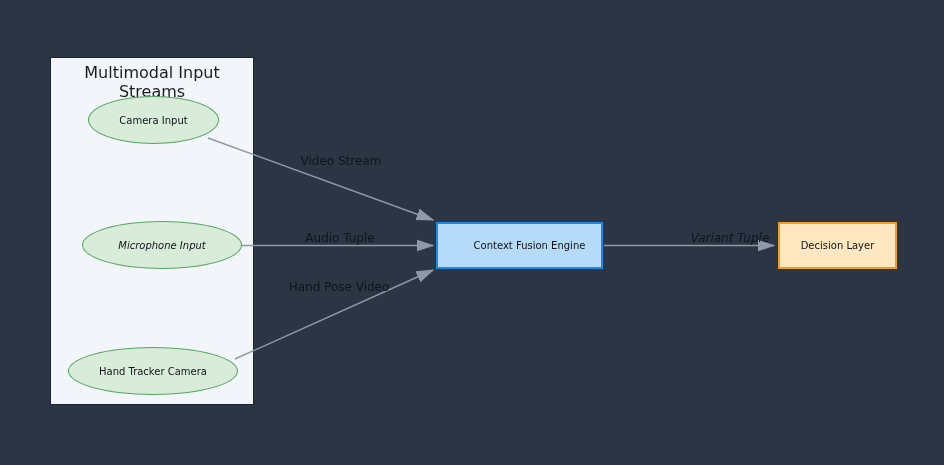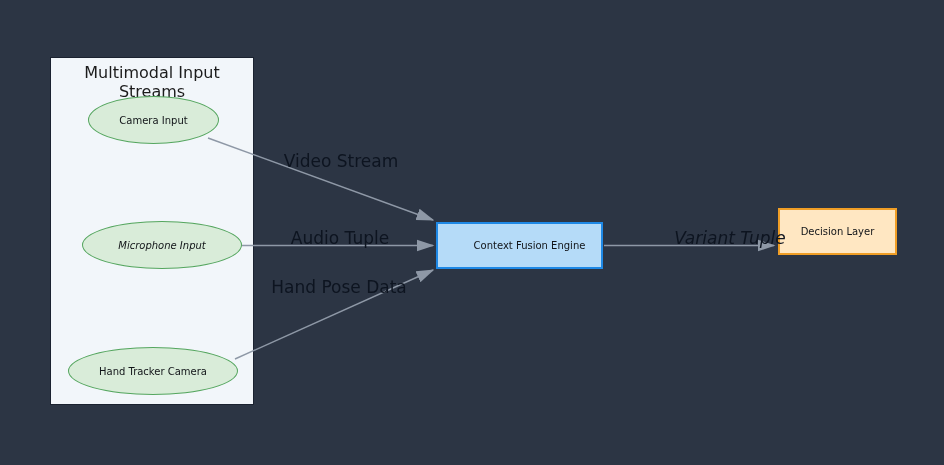--- a/index.html
+++ b/index.html
@@ -63,30 +63,30 @@
   .node-camera{left:88px;top:96px;width:131px;height:48px;}
   .node-microphone{left:82px;top:221px;width:160px;height:48px;font-style:italic;}
   .node-handtracker{left:68px;top:347px;width:170px;height:48px;}
   .rectnode-fusion{
     left:436px;top:222px;width:167px;height:47px;
     background:var(--fusion-fill);
     border:2.5px solid var(--fusion-border);
     padding-left:20px;
   }
   .rectnode-decision{
-    left:778px;top:208px;width:119px;height:47px;
+    left:778px;top:222px;width:119px;height:47px;
     background:var(--decision-fill);
     border:2.5px solid var(--decision-border);
     text-align:center;
   }
 
   
   .edge-label{
     position:absolute;z-index:4;
-    font-size:17px;color:var(--edge-label-text);
+    font-size:12px;color:var(--edge-label-text);
     white-space:nowrap;
     transform:translate(-50%,-50%);
   }
   .label-video{left:341px;top:161px;}
   .label-audio{left:340px;top:238px;}
   .label-hand{left:339px;top:287px;}
   .label-variant{left:730px;top:238px;font-style:italic;}
 </style>
 </head>
 <body>
@@ -121,16 +121,16 @@
 
   <div class="node rectnode-fusion">
     <span>Context Fusion Engine</span>
   </div>
   <div class="node rectnode-decision">
     <span>Decision Layer</span>
   </div>
 
   <div class="edge-label label-video">Video Stream</div>
   <div class="edge-label label-audio">Audio Tuple</div>
-  <div class="edge-label label-hand">Hand Pose Data</div>
+  <div class="edge-label label-hand">Hand Pose Video</div>
   <div class="edge-label label-variant">Variant Tuple</div>
 
 </div>
 
 </body></html>

